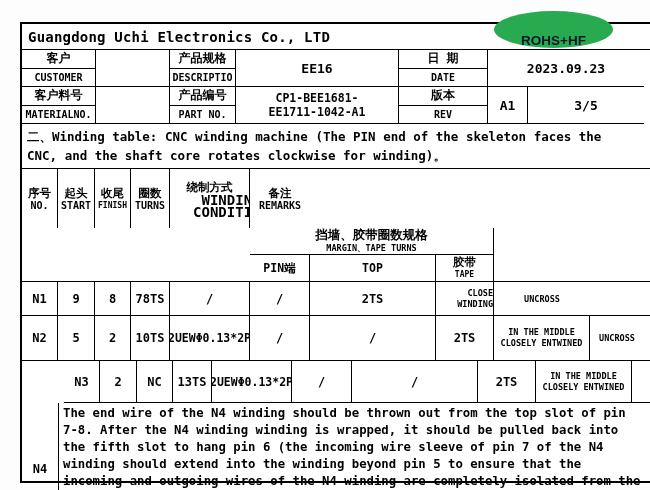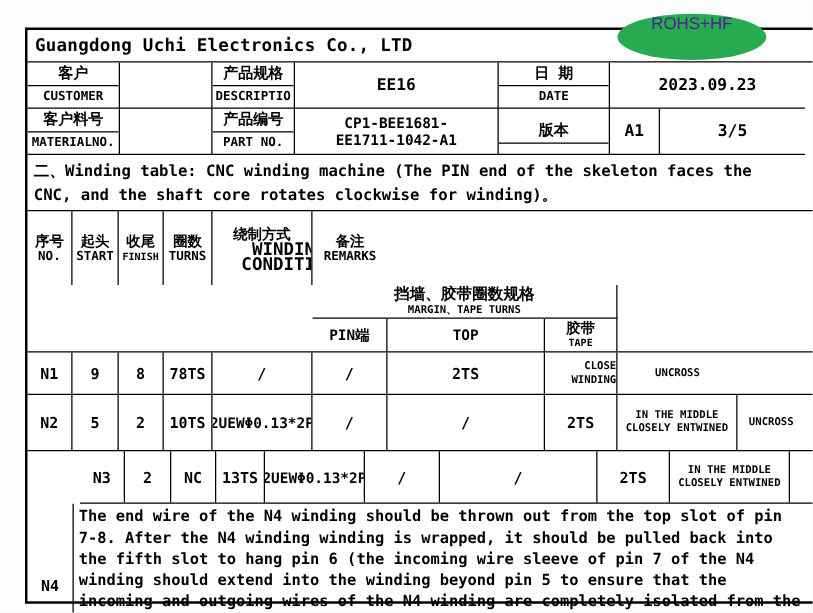--- a/index.html
+++ b/index.html
@@ -97,22 +97,22 @@
   .n4-note {
     height: 104px; border-bottom: 1px solid #000;
     padding: 2px 3px 0 4px;
     font-size: 12.3px; font-weight: bold; line-height: 17px;
     font-family: "DejaVu Sans Mono", "Liberation Mono", monospace;
     overflow: hidden;
   }
   
   .badge {
     position: absolute; left: 494px; top: 11px; width: 119px; height: 37px;
-    border-radius: 50%; display: flex; align-items: flex-start; justify-content: center;
-    font-weight: normal; font-size: 13.5px; color: #4c1d95; z-index: 5;
+    border-radius: 50%; display: flex; align-items: flex-end; justify-content: center;
+    font-weight: bold; font-size: 13.5px; color: #0f172a; z-index: 5;
     background: #28aa50;
   }
 </style>
 </head>
 <body>
 
 <div class="sheet">
   <div class="doc mono">
 
     <div class="company-row">
@@ -145,20 +145,21 @@
       <div class="cell lbl">
         <div class="cn">产品编号</div>
         <div class="en">PART NO.</div>
       </div>
       <div class="cell val two-line">
         <div>CP1-BEE1681-</div>
         <div>EE1711-1042-A1</div>
       </div>
       <div class="cell lbl">
         <div class="cn">版本</div>
+        <div class="en">REV</div>
       </div>
       <div class="cell val">A1</div>
       <div class="cell val last">3/5</div>
     </div>
 
     <div class="note">
       <div>二、Winding table: CNC winding machine (The PIN end of the skeleton faces the</div>
       <div>CNC, and the shaft core rotates clockwise for winding)。</div>
     </div>
 

